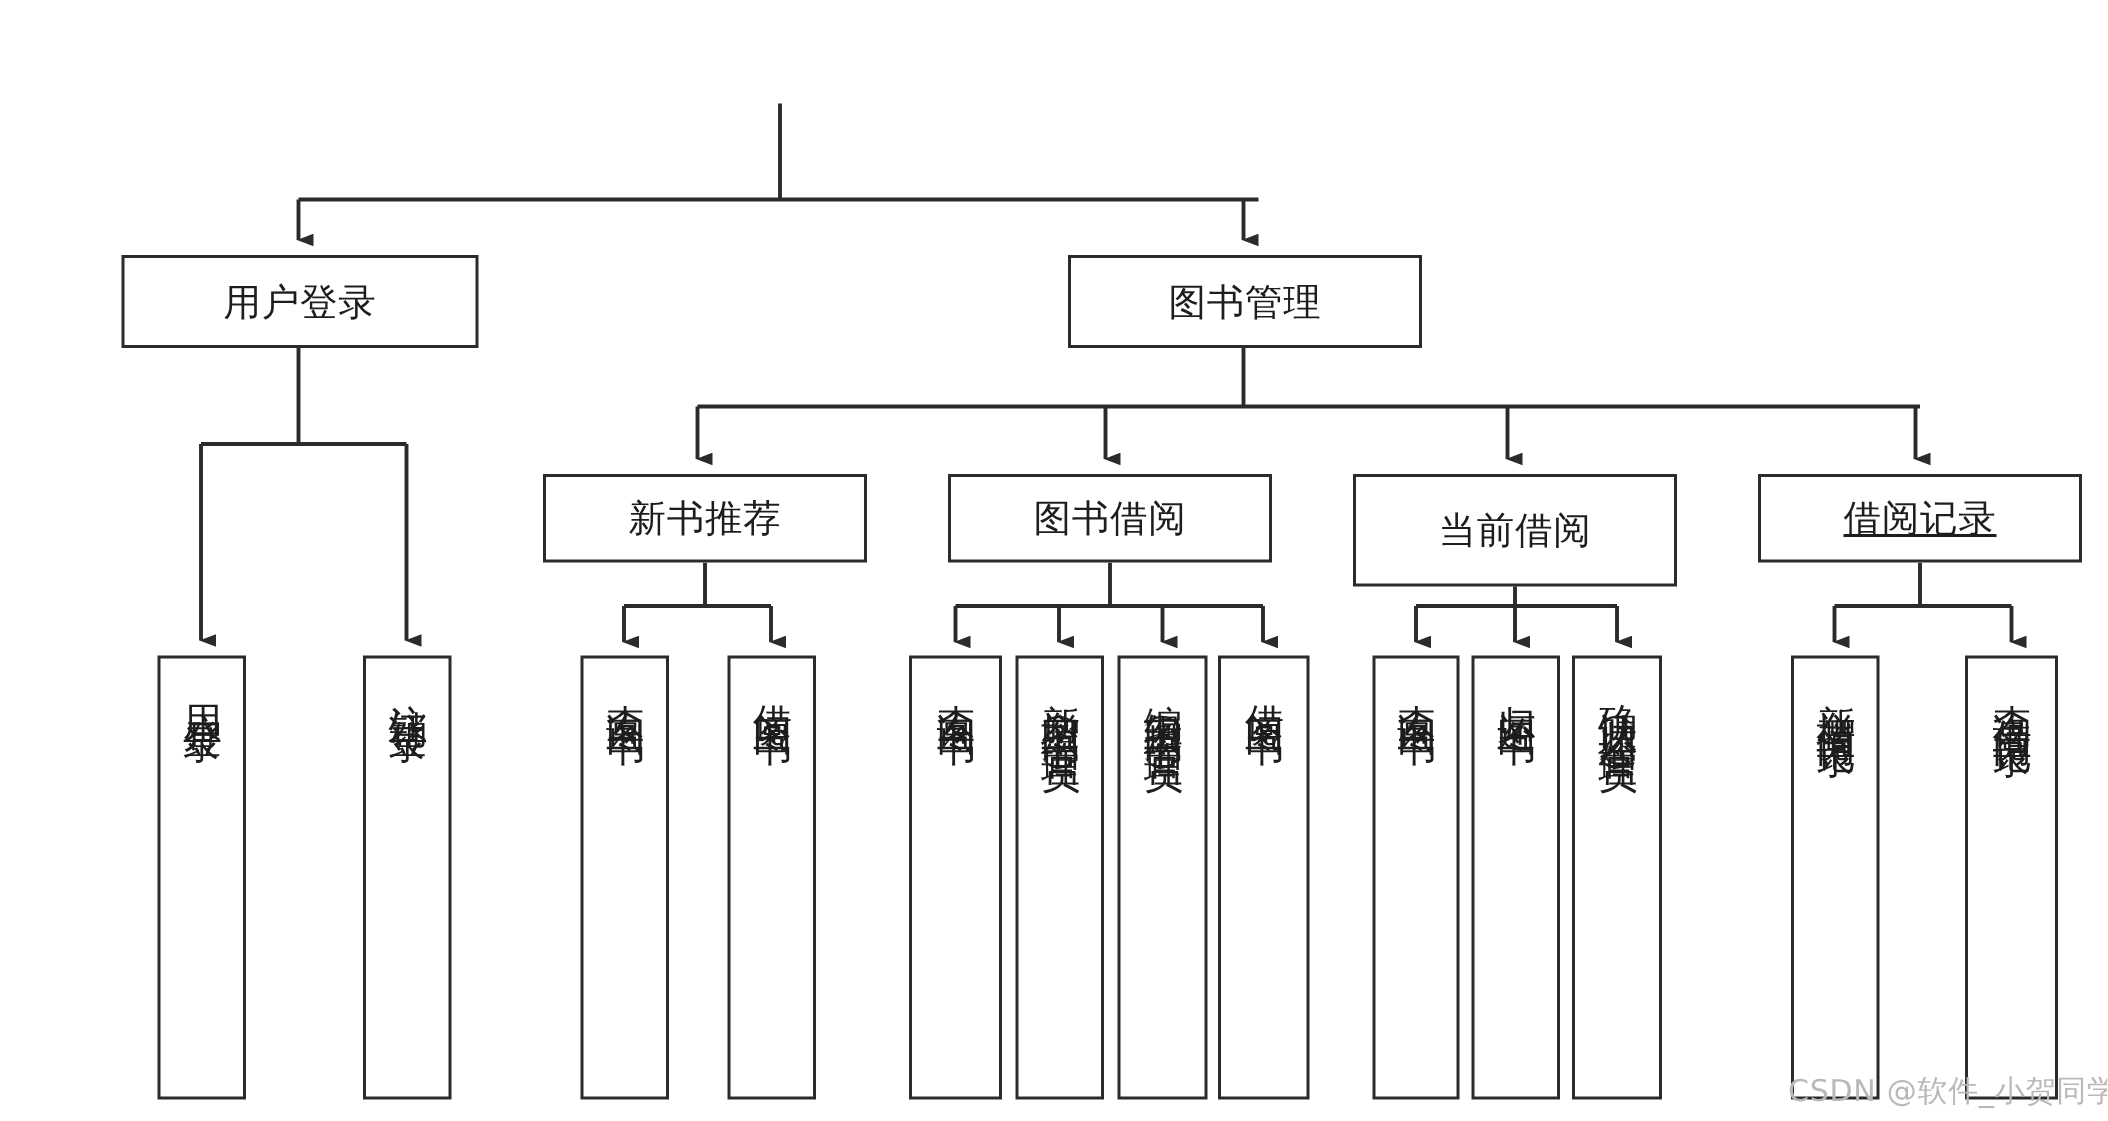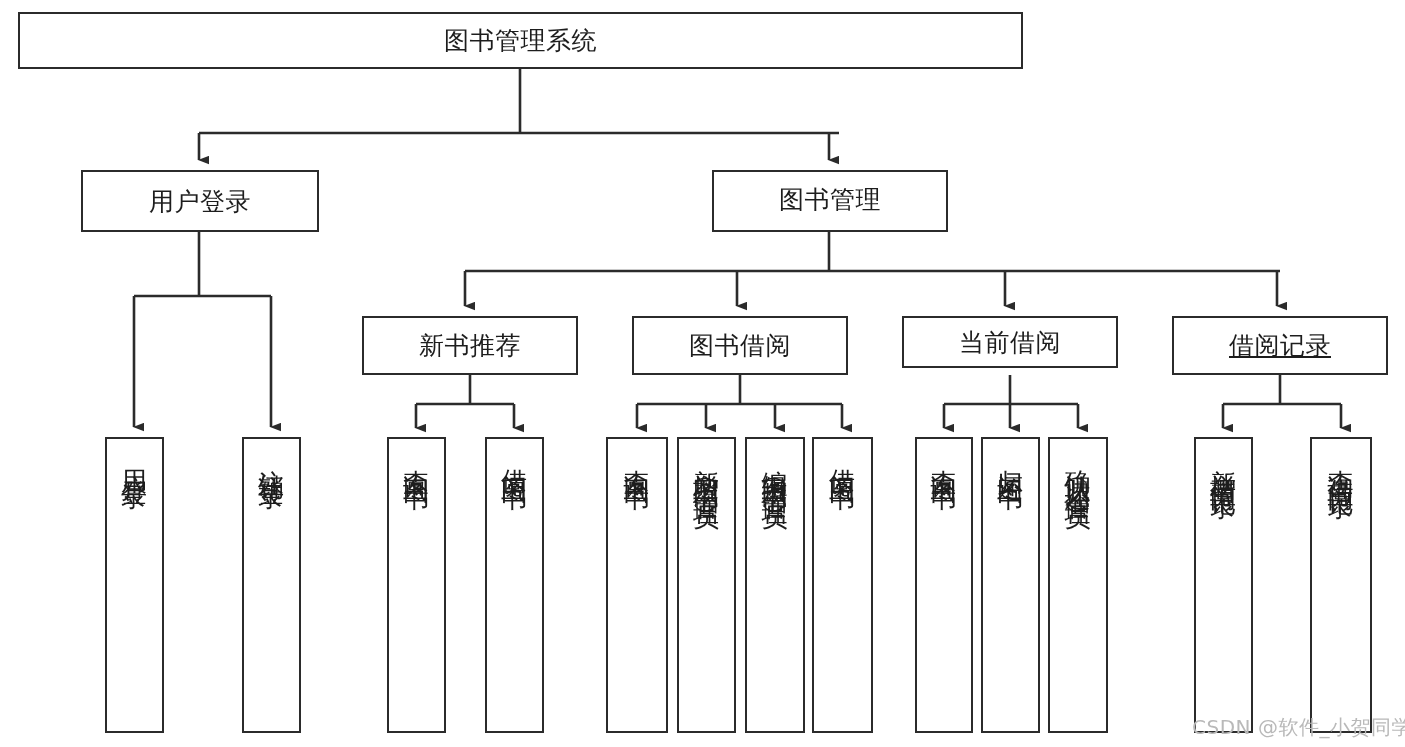--- a/index.html
+++ b/index.html
@@ -115,38 +115,35 @@
       <path d="M1010,404 L1010,428" marker-end="url(#arrowhead)"></path>
       <path d="M1078,404 L1078,428" marker-end="url(#arrowhead)"></path>
 
       <path d="M1280,375 L1280,404"></path>
       <path d="M1223,404 L1341,404"></path>
       <path d="M1223,404 L1223,428" marker-end="url(#arrowhead)"></path>
       <path d="M1341,404 L1341,428" marker-end="url(#arrowhead)"></path>
     </g>
   </svg>
 
-  <div class="node-box horiz root" style="left: 18px; top: 12px; width: 1005px; height: 57px; border-color: rgb(43, 43, 43); background: rgb(255, 255, 255);">
-    <span class="node-label" style="color: rgb(29, 29, 29);">图书管理系统</span>
-  </div>
 
   <div class="node-box horiz" style="left: 81px; top: 170px; width: 238px; height: 62px; border-color: rgb(43, 43, 43); background: rgb(255, 255, 255);">
     <span class="node-label" style="color: rgb(29, 29, 29);">用户登录</span>
   </div>
-  <div class="node-box horiz" style="left: 712px; top: 170px; width: 236px; height: 62px; border-color: rgb(43, 43, 43); background: rgb(255, 255, 255); font-family: Liberation Mono, monospace;">
+  <div class="node-box horiz" style="left: 712px; top: 170px; width: 236px; height: 62px; border-color: rgb(43, 43, 43); background: rgb(255, 255, 255);">
     <span class="node-label" style="color: rgb(29, 29, 29);">图书管理</span>
   </div>
 
   <div class="node-box horiz" style="left: 362px; top: 316px; width: 216px; height: 59px; border-color: rgb(43, 43, 43); background: rgb(255, 255, 255);">
     <span class="node-label" style="color: rgb(29, 29, 29);">新书推荐</span>
   </div>
   <div class="node-box horiz" style="left: 632px; top: 316px; width: 216px; height: 59px; border-color: rgb(43, 43, 43); background: rgb(255, 255, 255);">
     <span class="node-label" style="color: rgb(29, 29, 29);">图书借阅</span>
   </div>
-  <div class="node-box horiz" style="left: 902px; top: 316px; width: 216px; height: 52px; border-color: rgb(43, 43, 43); background: rgb(255, 255, 255);">
+  <div class="node-box horiz" style="left: 902px; top: 316px; width: 216px; height: 75px; border-color: rgb(43, 43, 43); background: rgb(255, 255, 255);">
     <span class="node-label" style="color: rgb(29, 29, 29);">当前借阅</span>
   </div>
   <div class="node-box horiz" style="left: 1172px; top: 316px; width: 216px; height: 59px; border-color: rgb(43, 43, 43); background: rgb(255, 255, 255);">
     <span class="node-label" style="color: rgb(29, 29, 29); text-decoration: underline;">借阅记录</span>
   </div>
 
   <div class="node-box vert" style="left: 105px; top: 437px; width: 59px; height: 296px; border-color: rgb(43, 43, 43); background: rgb(255, 255, 255);">
     <span class="node-label" style="color: rgb(29, 29, 29);">用户登录</span>
   </div>
   <div class="node-box vert" style="left: 242px; top: 437px; width: 59px; height: 296px; border-color: rgb(43, 43, 43); background: rgb(255, 255, 255);">

